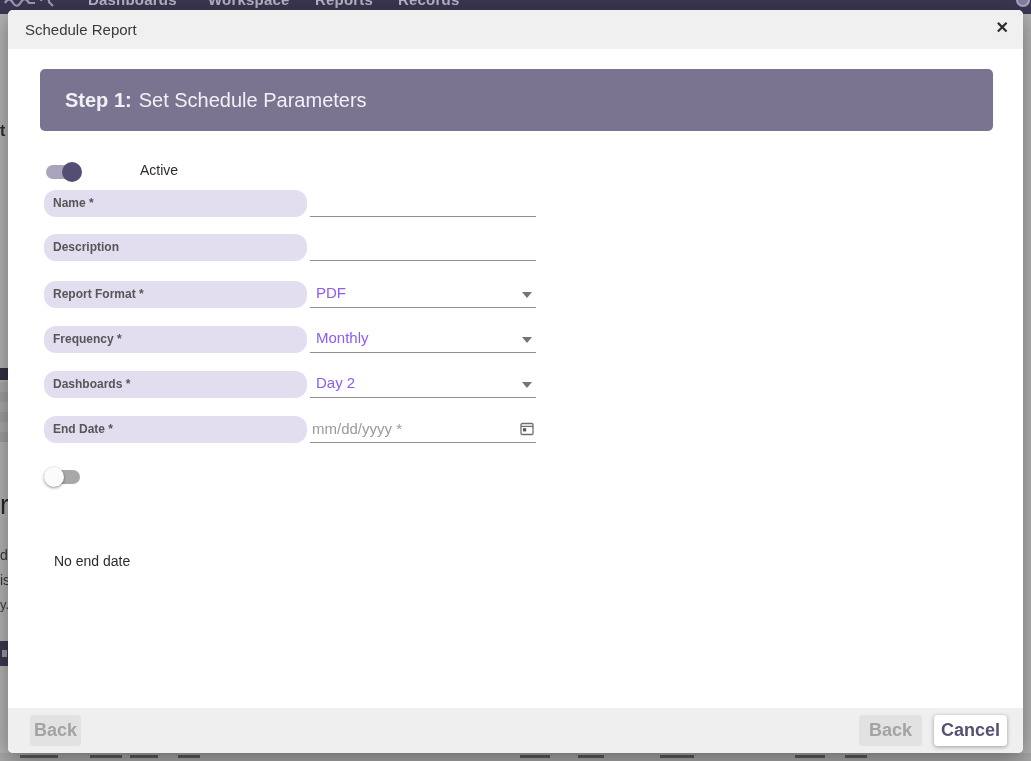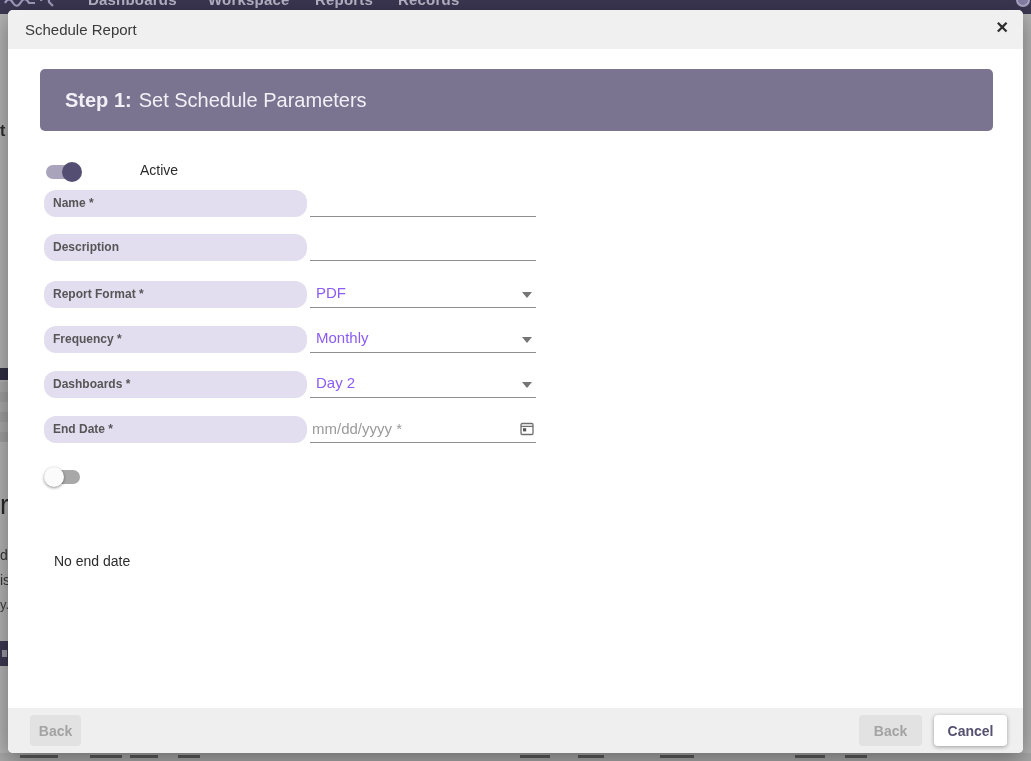--- a/index.html
+++ b/index.html
@@ -74,21 +74,21 @@
 
   .row-name   { top:180px; }
   .row-desc   { top:224px; }
   .row-format { top:271px; }
   .row-freq   { top:316px; }
   .row-recur  { top:361px; }
   .row-end    { top:406px; }
 
   .modal-footer { position:absolute; left:0; bottom:0; width:100%; height:45px; background:#efefef; }
   .btn { position:absolute; top:7px; height:31px; border:none; border-radius:4px;
-      font-family:"Liberation Sans", sans-serif; font-size:14px; font-weight:700; cursor:pointer; }
+      font-family:"Liberation Sans", sans-serif; font-size:18px; font-weight:700; cursor:pointer; }
   .btn.disabled { background:#e2e2e2; color:#a3a3a3; cursor:default; }
   .btn-back { left:22px; width:51px; }
   .btn-next { right:101px; width:63px; }
   .btn-cancel { right:16px; width:73px; background:#fff; color:#565071; box-shadow:0 1px 4px rgba(0,0,0,0.35); }
 </style>
 </head>
 <body>
 
 <div class="screen">
 

